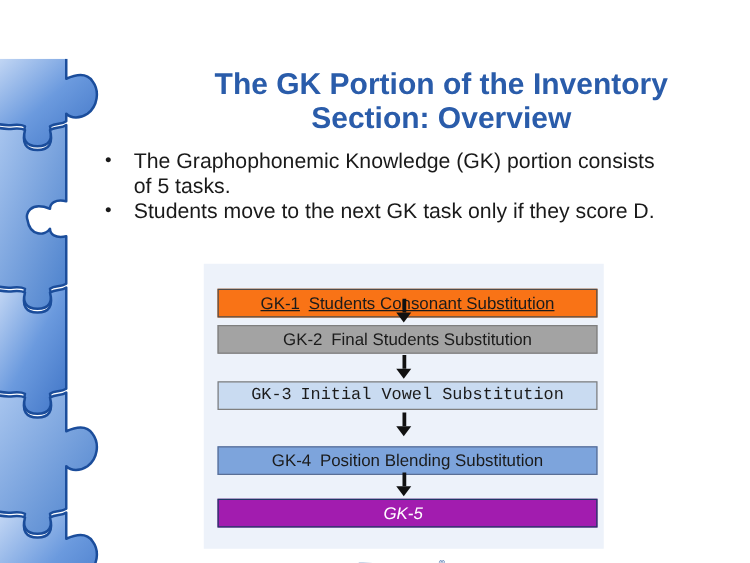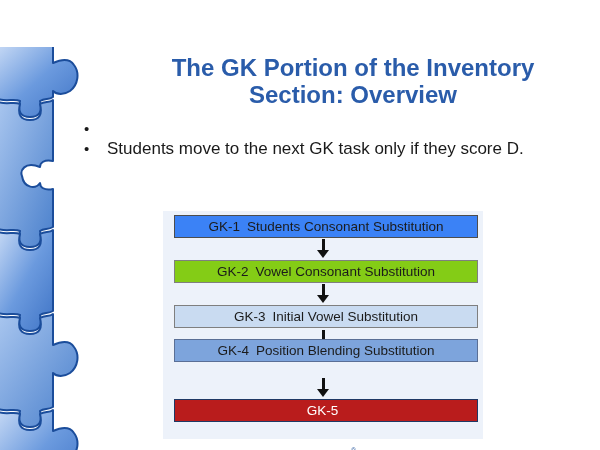--- a/index.html
+++ b/index.html
@@ -73,71 +73,73 @@
 
   <div class="title" style="color: rgb(42, 92, 170);">
     <div>The GK Portion of the Inventory</div>
     <div>Section: Overview</div>
   </div>
 
   <div class="bullets">
     <div class="bullet">
       <span class="marker">•</span>
       <span class="btext">
+        <div>The Graphophonemic Knowledge (GK) portion consists</div>
+        <div>of 5 tasks.</div>
       </span>
     </div>
     <div class="bullet">
       <span class="marker">•</span>
       <span class="btext">Students move to the next GK task only if they score D.</span>
     </div>
   </div>
 
   <div class="panel" style="background-color: rgb(237, 242, 250);">
 
-    <div class="fbox" style="top: 4px; background-color: #3b82f6; border-color: rgb(77, 77, 77); color: rgb(27, 27, 27);">
+    <div class="fbox" style="top: 20px; background-color: #f97316; border-color: rgb(77, 77, 77); color: rgb(27, 27, 27); text-decoration: underline;">
       <span class="code">GK-1</span>
       <span>Students Consonant Substitution</span>
     </div>
 
     <div class="arrow" style="top:28px">
       <div class="stem" style="background-color: rgb(17, 17, 17);"></div>
       <div class="head" style="border-top-color: rgb(17, 17, 17);"></div>
     </div>
 
-    <div class="fbox" style="top: 49px; background-color: #84cc16; border-color: rgb(127, 127, 127); color: rgb(27, 27, 27); text-align: right;">
+    <div class="fbox" style="top: 49px; background-color: #a3a3a3; border-color: rgb(127, 127, 127); color: rgb(27, 27, 27); text-align: right;">
       <span class="code">GK-2</span>
-      <span>Vowel Consonant Substitution</span>
+      <span>Final Students Substitution</span>
     </div>
 
     <div class="arrow" style="top:73px">
       <div class="stem" style="background-color: rgb(17, 17, 17);"></div>
       <div class="head" style="border-top-color: rgb(17, 17, 17);"></div>
     </div>
 
-    <div class="fbox" style="top: 94px; background-color: rgb(201, 219, 241); border-color: rgb(127, 127, 127); color: rgb(27, 27, 27);">
+    <div class="fbox" style="top: 94px; background-color: rgb(201, 219, 241); border-color: rgb(127, 127, 127); color: rgb(27, 27, 27); font-family: Liberation Mono, monospace;">
       <span class="code">GK-3</span>
       <span>Initial Vowel Substitution</span>
     </div>
 
     <div class="arrow" style="top:119px">
       <div class="stem" style="background-color: rgb(17, 17, 17);"></div>
       <div class="head" style="border-top-color: rgb(17, 17, 17);"></div>
     </div>
 
-    <div class="fbox" style="top: 128px; background-color: rgb(125, 164, 220); border-color: rgb(90, 111, 150); color: rgb(27, 27, 27);">
+    <div class="fbox" style="top: 146px; background-color: rgb(125, 164, 220); border-color: rgb(90, 111, 150); color: rgb(27, 27, 27);">
       <span class="code">GK-4</span>
       <span>Position Blending Substitution</span>
     </div>
 
     <div class="arrow" style="top:167px">
       <div class="stem" style="background-color: rgb(17, 17, 17);"></div>
       <div class="head" style="border-top-color: rgb(17, 17, 17);"></div>
     </div>
 
-    <div class="fbox" style="top: 188px; background-color: #b91c1c; border-color: rgb(31, 56, 100); color: rgb(255, 255, 255);">
+    <div class="fbox" style="top: 188px; background-color: #a21caf; border-color: rgb(31, 56, 100); color: rgb(255, 255, 255); font-style: italic;">
       <span class="code">GK-5</span>
     </div>
   </div>
 
   <svg class="logo" viewBox="0 0 92 36">
     <g stroke="none">
       <path d="M0,7 Q10,4 19,3.5 L19,30 Q10,31.5 0,34 Z" style="fill: rgb(45, 90, 158);"></path>
       <path d="M21,3.2 Q31,3 40,4 L40,29.5 Q31,30.5 21,30 Z" style="fill: rgb(45, 90, 158);"></path>
       <path d="M42,4 Q52,3 61,3.5 L61,30 Q52,30.5 42,29.5 Z" style="fill: rgb(45, 90, 158);"></path>
       <path d="M63,3.8 Q73,4.5 82,7.5 L82,34 Q73,31.5 63,30 Z" style="fill: rgb(45, 90, 158);"></path>

